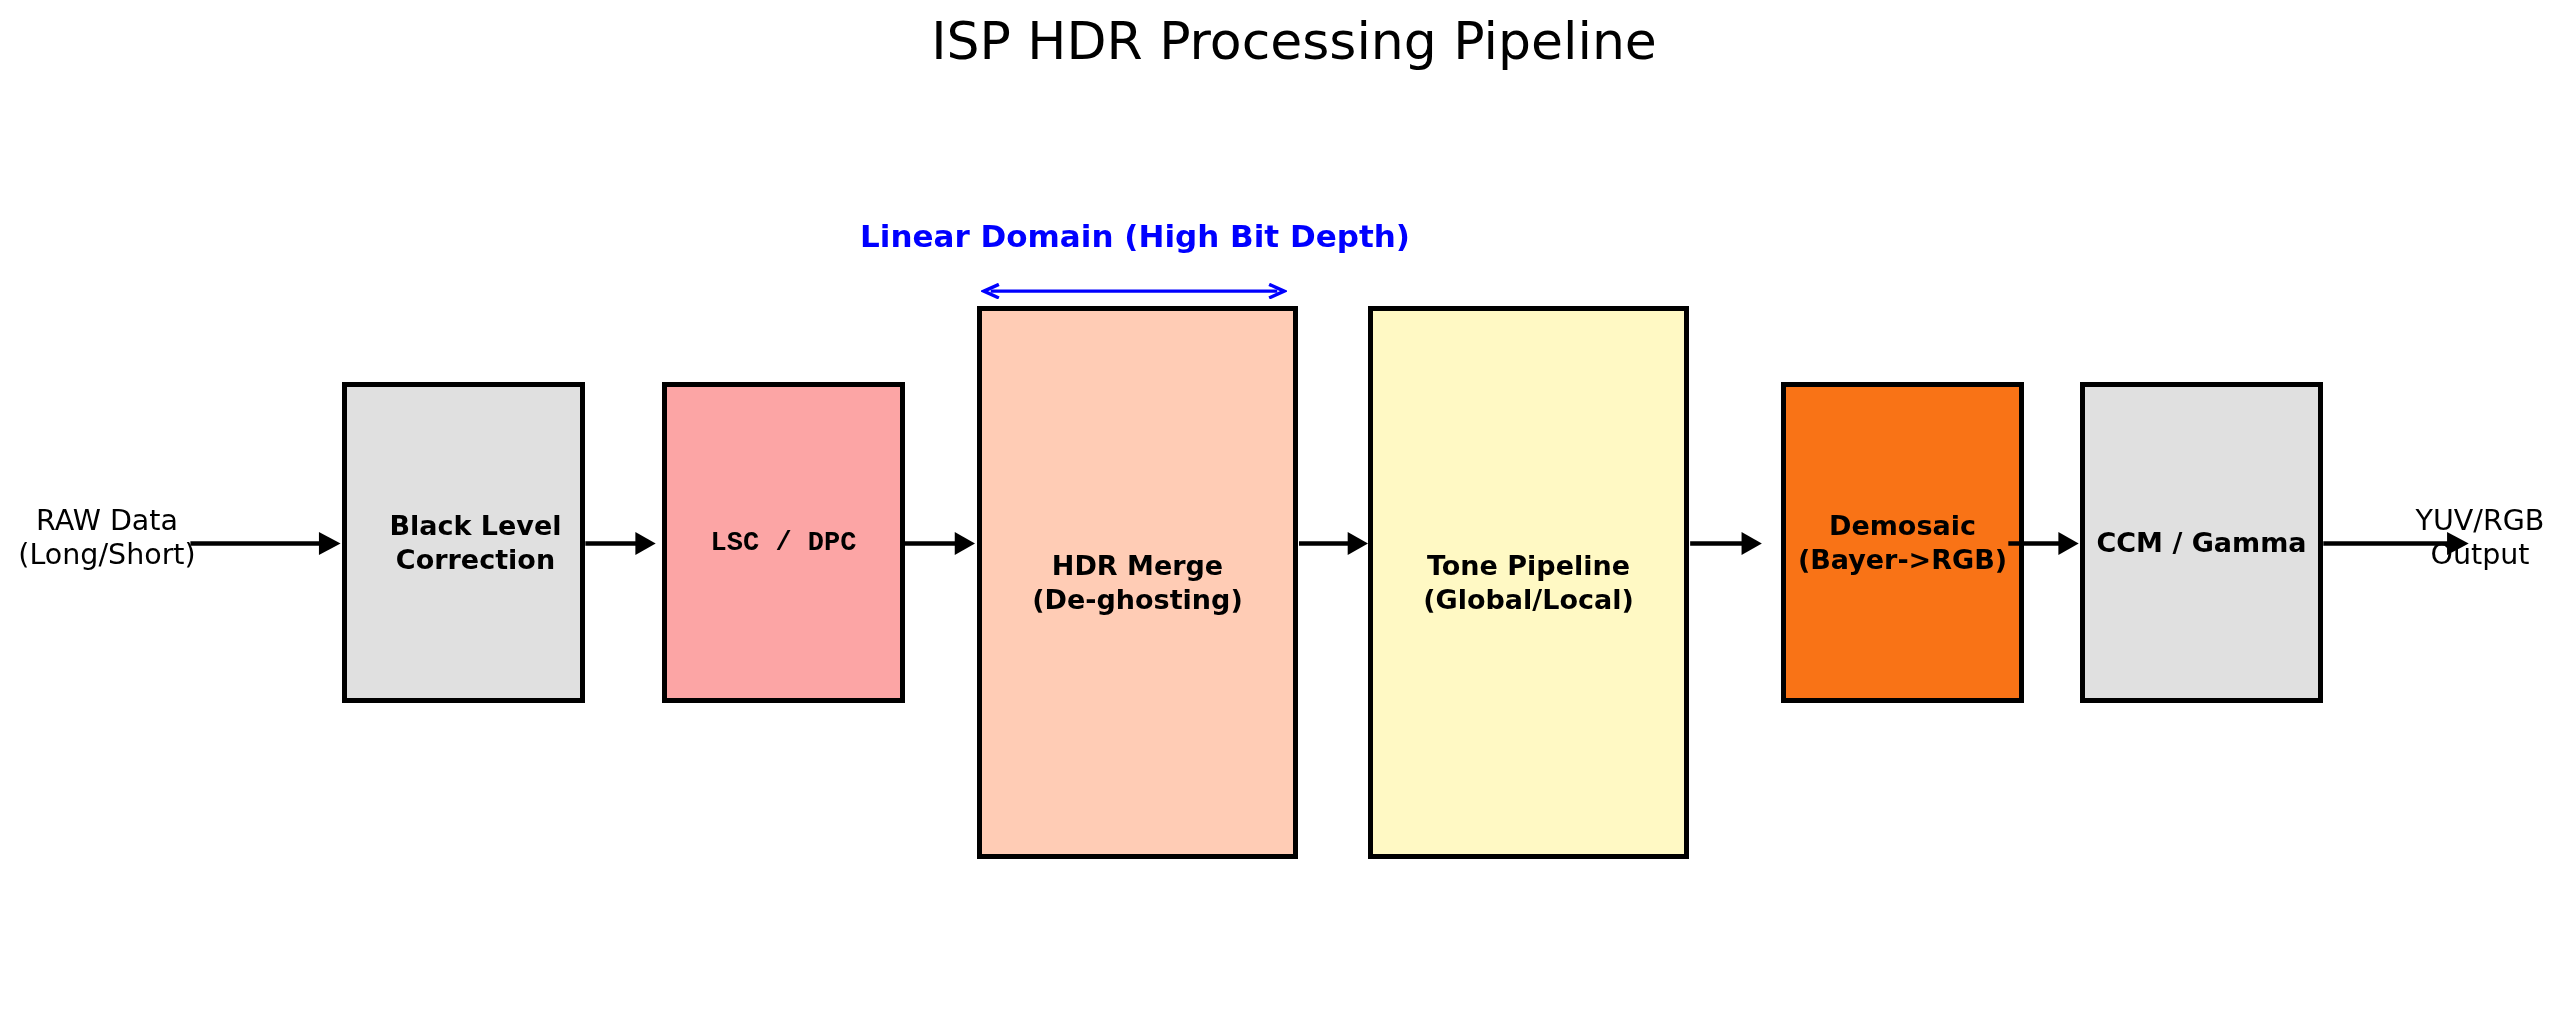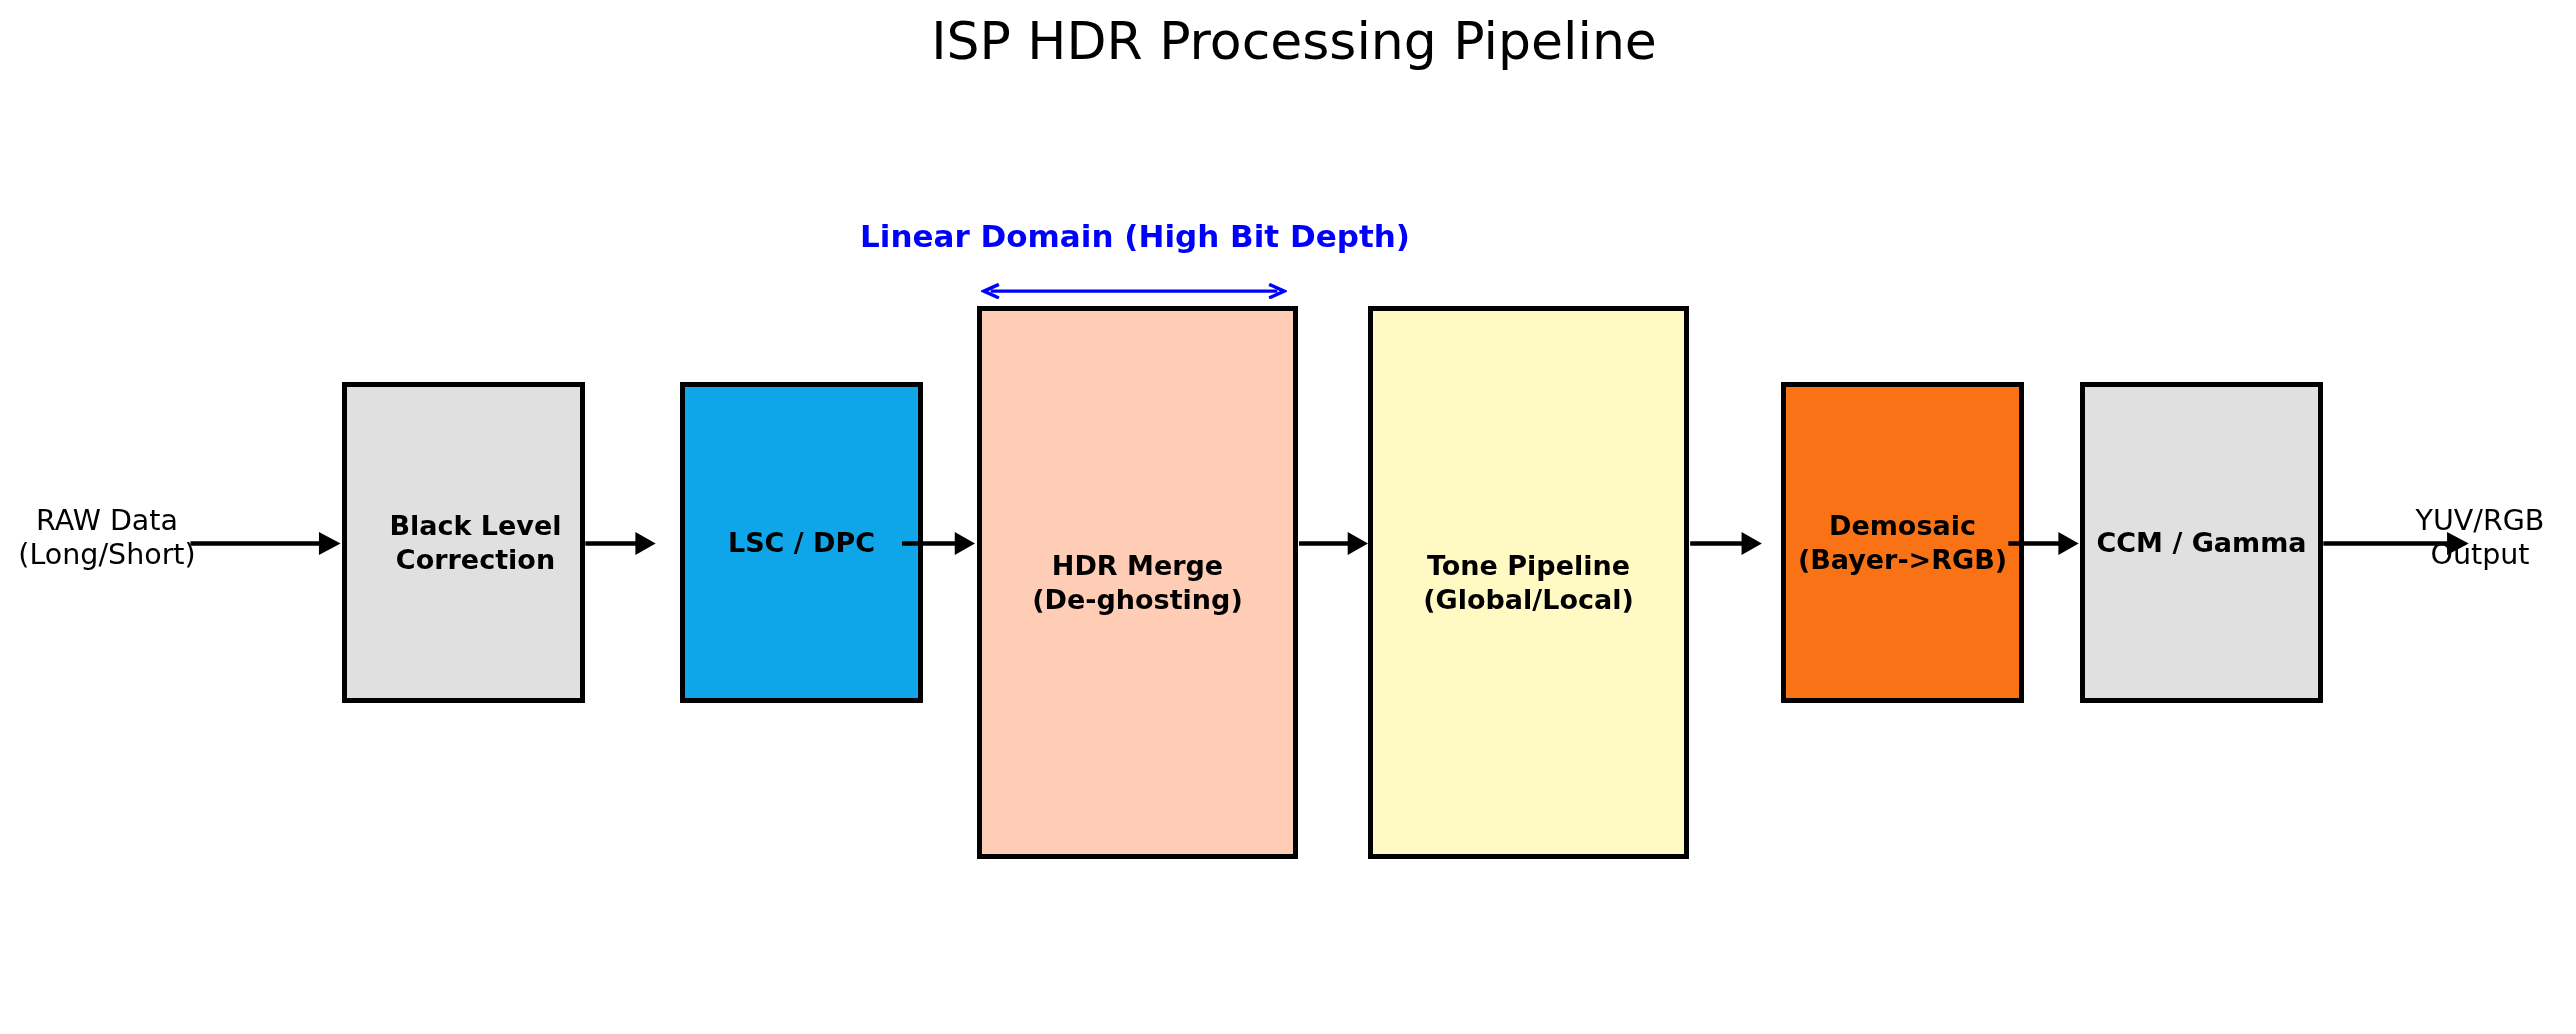--- a/index.html
+++ b/index.html
@@ -94,21 +94,21 @@
     <span>Output</span>
   </div>
 
   <div class="stage-box short" style="left: 342px; background-color: rgb(224, 224, 224); padding-left: 24px;">
     <div class="stage-label">
       <span>Black Level</span>
       <span>Correction</span>
     </div>
   </div>
 
-  <div class="stage-box short" style="left: 680px; background-color: #0ea5e9;">
+  <div class="stage-box short" style="left: 662px; background-color: #fca5a5; font-family: Liberation Mono, monospace;">
     <div class="stage-label">
       <span>LSC / DPC</span>
       <span></span>
     </div>
   </div>
 
   <div class="stage-box tall" style="left: 977px; background-color: rgb(255, 204, 181);">
     <div class="stage-label">
       <span>HDR Merge</span>
       <span>(De-ghosting)</span>

